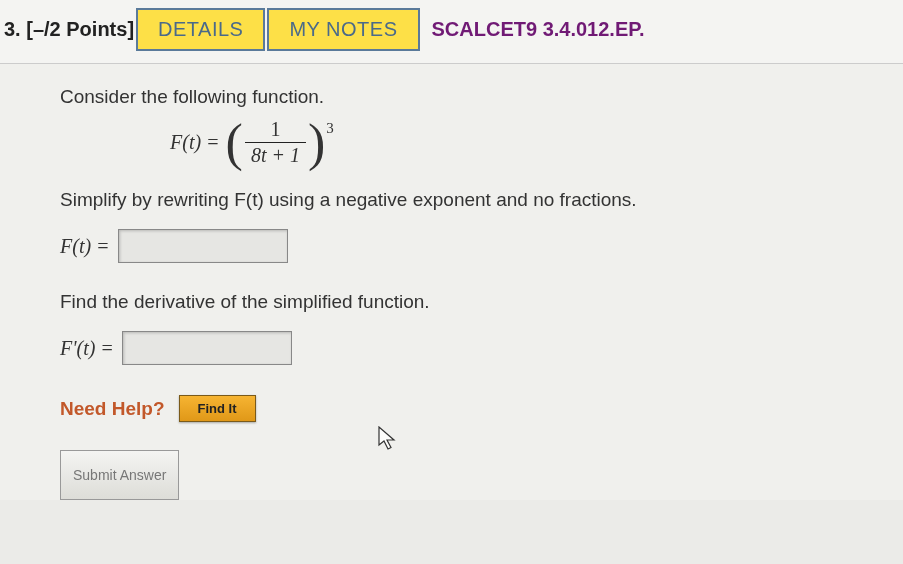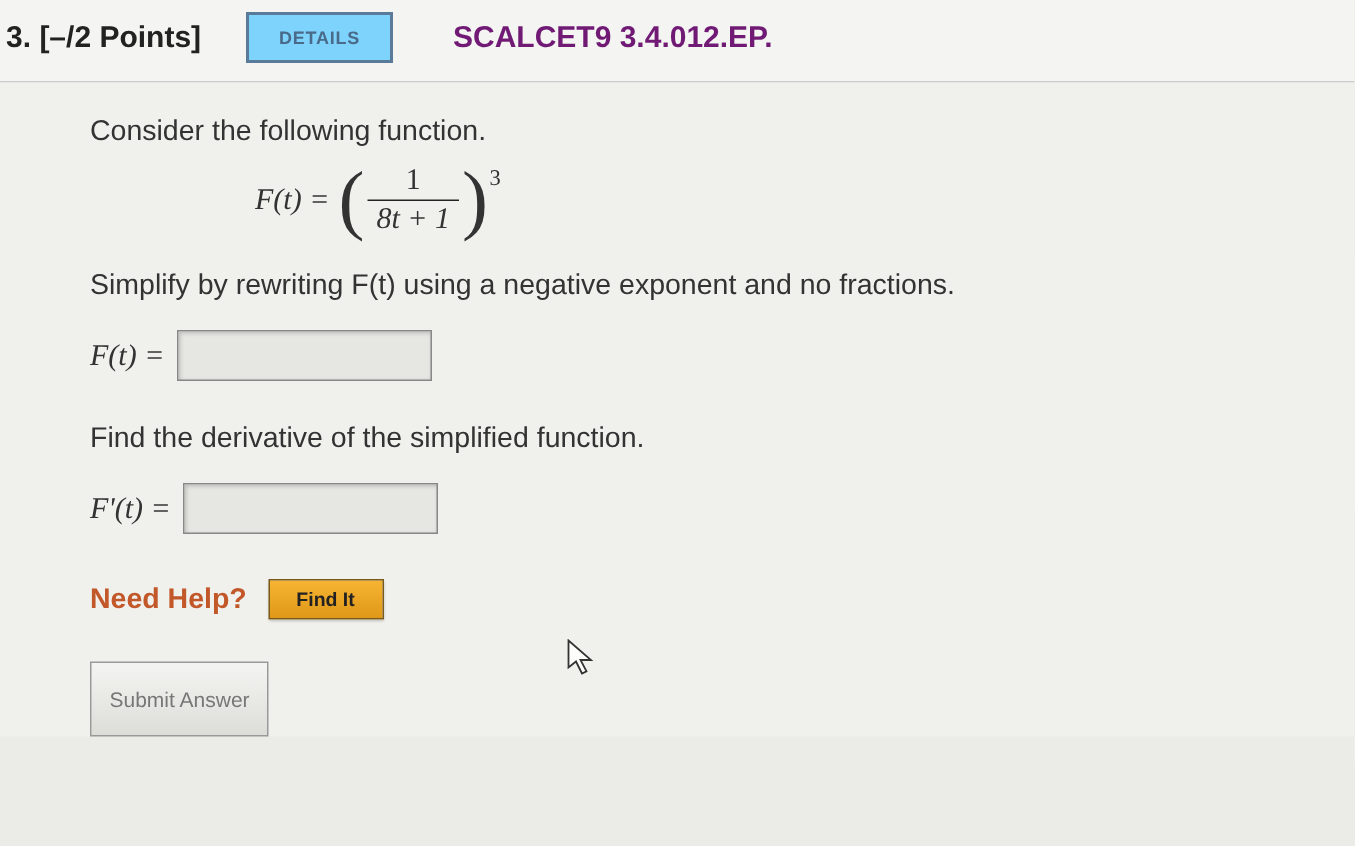--- a/index.html
+++ b/index.html
@@ -7,37 +7,37 @@
       font-family: Arial, Helvetica, sans-serif;
       background: #ebebe8;
       width: 903px;
       height: 564px;
       overflow: hidden;
       color: #333;
     }
     .header-row {
       display: flex;
       align-items: center;
-      gap: 30px;
+      gap: 2px;
       padding: 8px 10px 12px 4px;
       border-bottom: 1px solid #ccc;
       background: #f4f4f2;
     }
     .qnum {
       font-weight: bold;
       font-size: 20px;
       color: #222;
       white-space: nowrap;
     }
     .header-btn {
       border: 2px solid #5a7a9a;
-      background: #7dd3fc;
+      background: #fde047;
       color: #4a6a8a;
-      font-weight: bold;
-      font-size: 12px;
+      font-weight: normal;
+      font-size: 20px;
       padding: 8px 20px;
       letter-spacing: 0.5px;
       cursor: pointer;
     }
     .source-ref {
       font-weight: bold;
       font-size: 20px;
       color: #701a75;
       margin-left: 10px;
     }
@@ -146,20 +146,21 @@
   </style>
 </head>
 <body>
 
 <div class="header-row">
   <span class="qnum">
     <span>3.</span>
     <span>[–/2 Points]</span>
   </span>
   <button class="header-btn">DETAILS</button>
+  <button class="header-btn">MY NOTES</button>
   <span class="source-ref">SCALCET9 3.4.012.EP.</span>
 </div>
 
 <div class="content">
 
   <div class="prompt">Consider the following function.</div>
 
   <div class="equation">
     <span class="lhs">F(t) =</span>
     <span class="paren">(</span>

